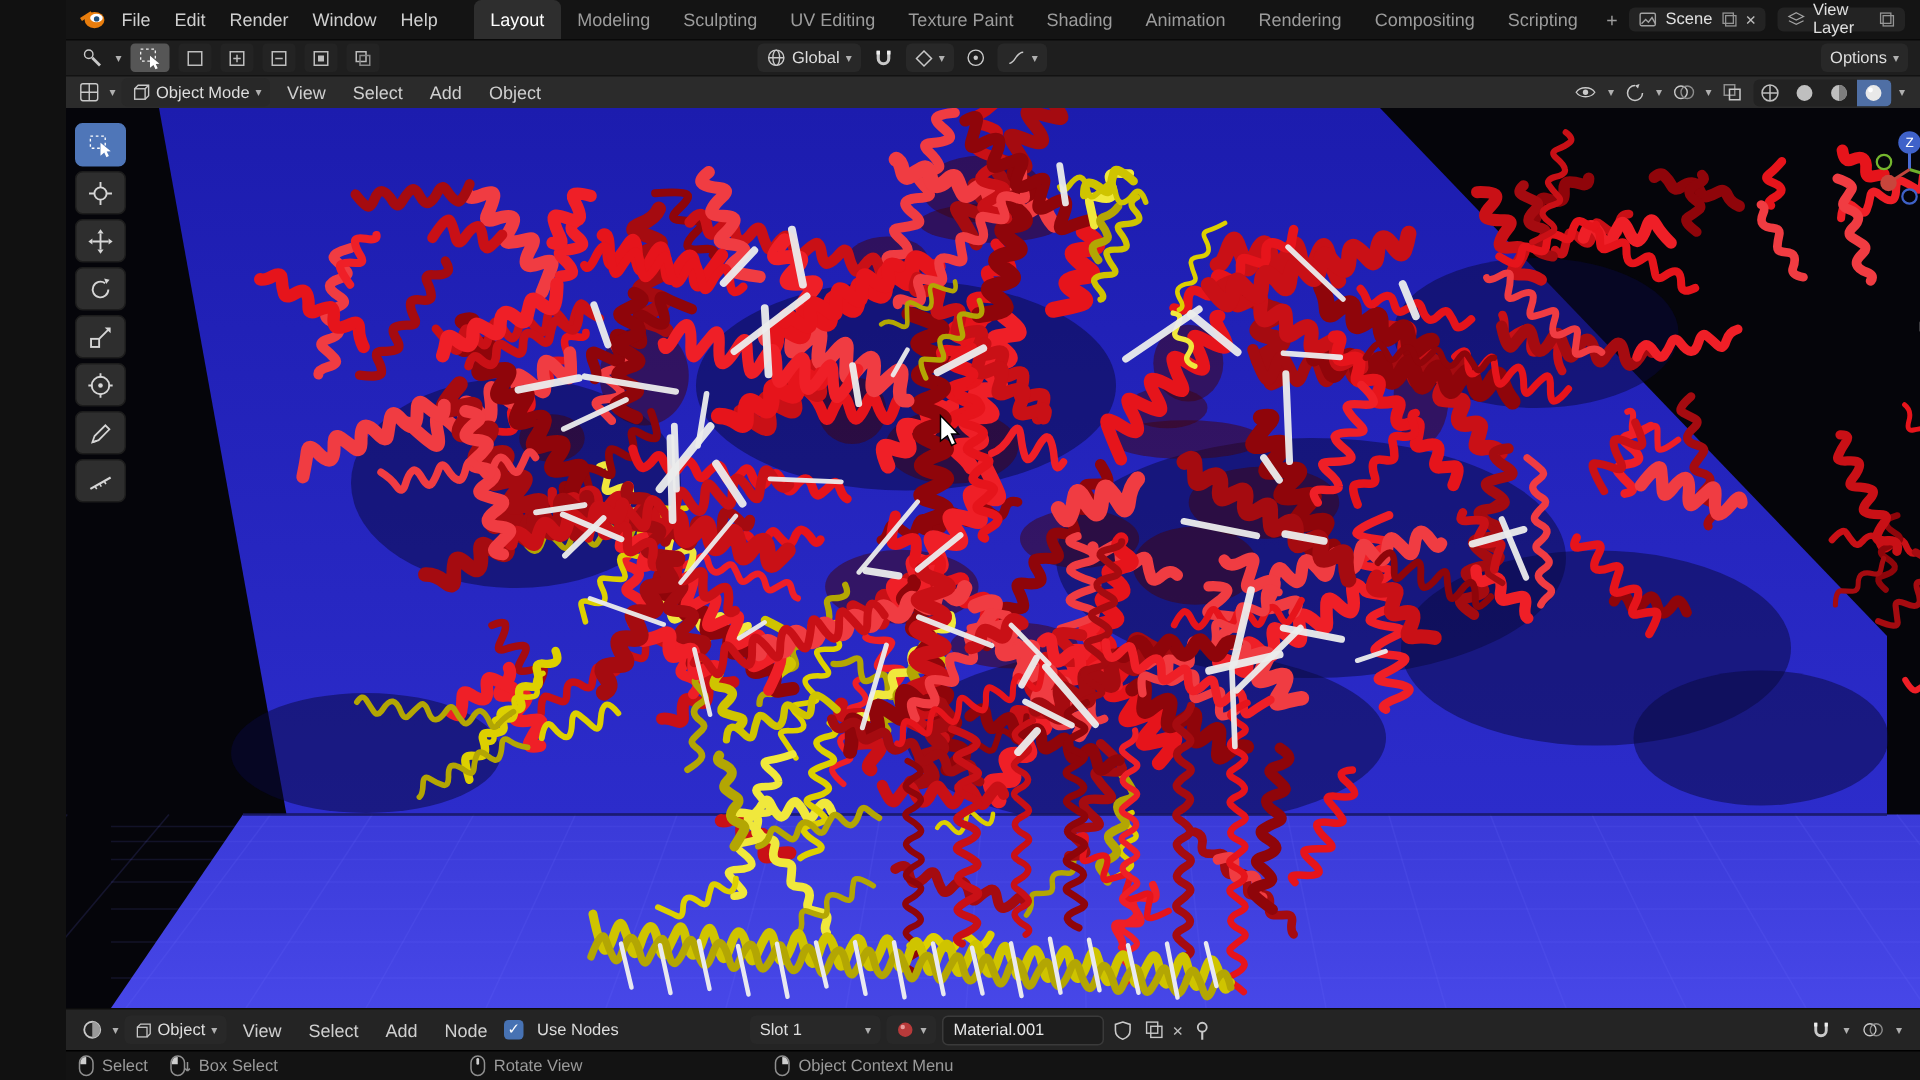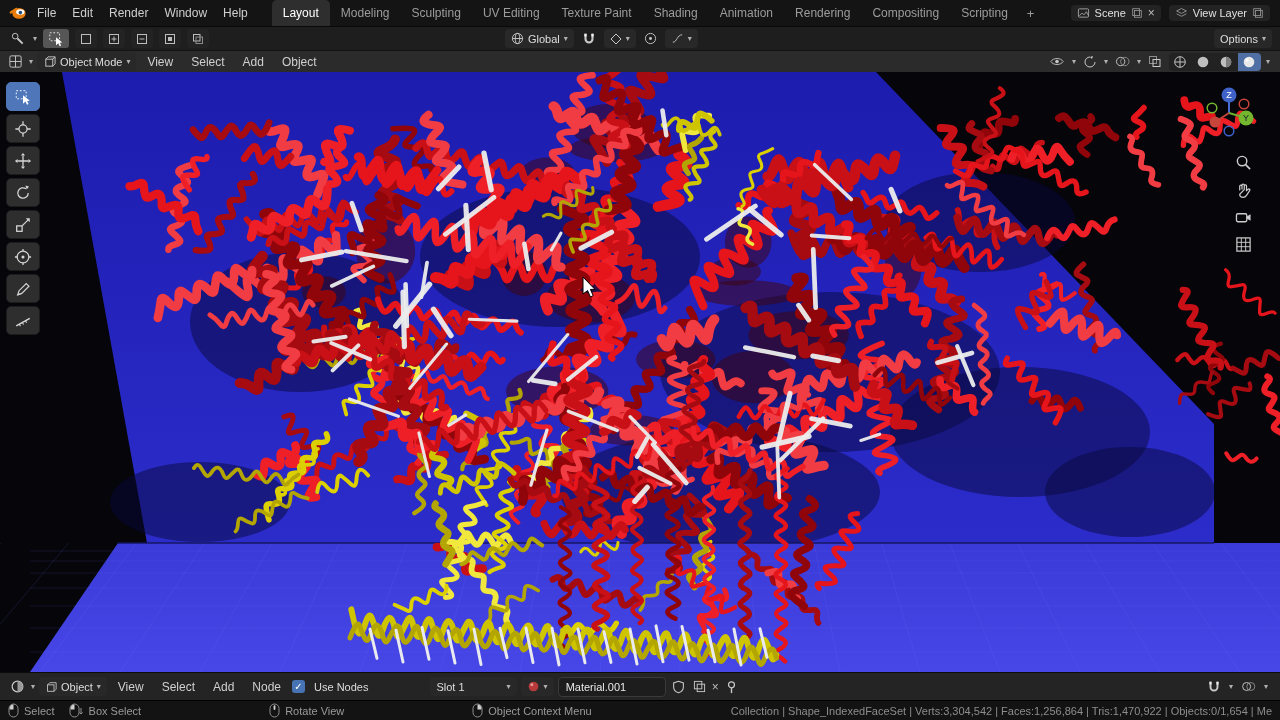--- a/index.html
+++ b/index.html
@@ -1,19 +1,19 @@
 <!DOCTYPE html>
 <html><head>
 <meta charset="utf-8">
 <style>
   *{margin:0;padding:0;box-sizing:border-box;}
   html,body{width:1280px;height:720px;overflow:hidden;background:#000;}
   body{font-family:"Liberation Sans","DejaVu Sans",sans-serif;font-size:12px;color:#d4d4d4;}
   svg{display:block;}
-  #app{position:relative;width:1280px;height:720px;background:#111;}
+  #app{position:relative;width:1280px;height:720px;background:#111;padding-left:44px;}
 
   .row{display:flex;align-items:center;}
   #topbar{height:26px;background:#141414;padding-left:6px;}
   .menu-item{padding:4px 8px;color:#cfcfcf;font-size:12px;border-radius:3px;cursor:default;white-space:nowrap;}
   #tabs{display:flex;align-items:stretch;height:26px;margin-left:16px;}
   .tab{display:flex;align-items:center;padding:0 11px;font-size:12px;color:#9c9c9c;border-radius:5px 5px 0 0;white-space:nowrap;}
   .tab.active{background:#2e2e2e;color:#fff;}
   .tab-plus{display:flex;align-items:center;padding:0 8px;color:#9c9c9c;font-size:13px;}
   #topbar-right{margin-left:auto;display:flex;align-items:center;gap:8px;padding-right:10px;}
   .selector{display:flex;align-items:center;gap:5px;background:#232323;border-radius:4px;padding:2px 6px;height:16px;font-size:11px;color:#e0e0e0;}
@@ -803,21 +803,21 @@
       <span class="chev">▾</span>
     </span>
     <span class="menu-item">View</span>
     <span class="menu-item">Select</span>
     <span class="menu-item">Add</span>
     <span class="menu-item">Node</span>
 
     <span class="checkbox">✓</span>
     <span class="chk-label">Use Nodes</span>
 
-    <span class="pill" style="margin-left:58px;gap:42px;">
+    <span class="pill" style="margin-left:84px;gap:42px;">
       <span>Slot 1</span>
       <span class="chev">▾</span>
     </span>
     <span class="pill">
       <svg width="13" height="13" viewBox="0 0 14 14">
           <circle cx="7" cy="7" r="5.2" fill="#b73a3a"></circle>
           <circle cx="5.2" cy="5" r="1.6" fill="#e79a9a"></circle>
         </svg>
       <span class="chev">▾</span>
     </span>
@@ -884,16 +884,15 @@
         </svg>
       <span>Rotate View</span>
     </span>
     <span class="hint" style="margin-left:128px;">
       <svg width="11" height="15" viewBox="0 0 11 15">
           <rect x="1" y="1" width="9" height="13" rx="4.5" fill="none" stroke="#8f8f8f"></rect>
           <path d="M9.4 6.5V5a4 4 0 0 0-3.9-3.4V6.5z" fill="#cfcfcf"></path>
         </svg>
       <span>Object Context Menu</span>
     </span>
-    <span id="status-stats">Collection | Shape_IndexedFaceSet | Verts:3,304,542 | Faces:1,256,864 | Tris:1,470,922 | Objects:0/1,654 | Me</span>
   </div>
 
 </div>
 
 </body></html>

